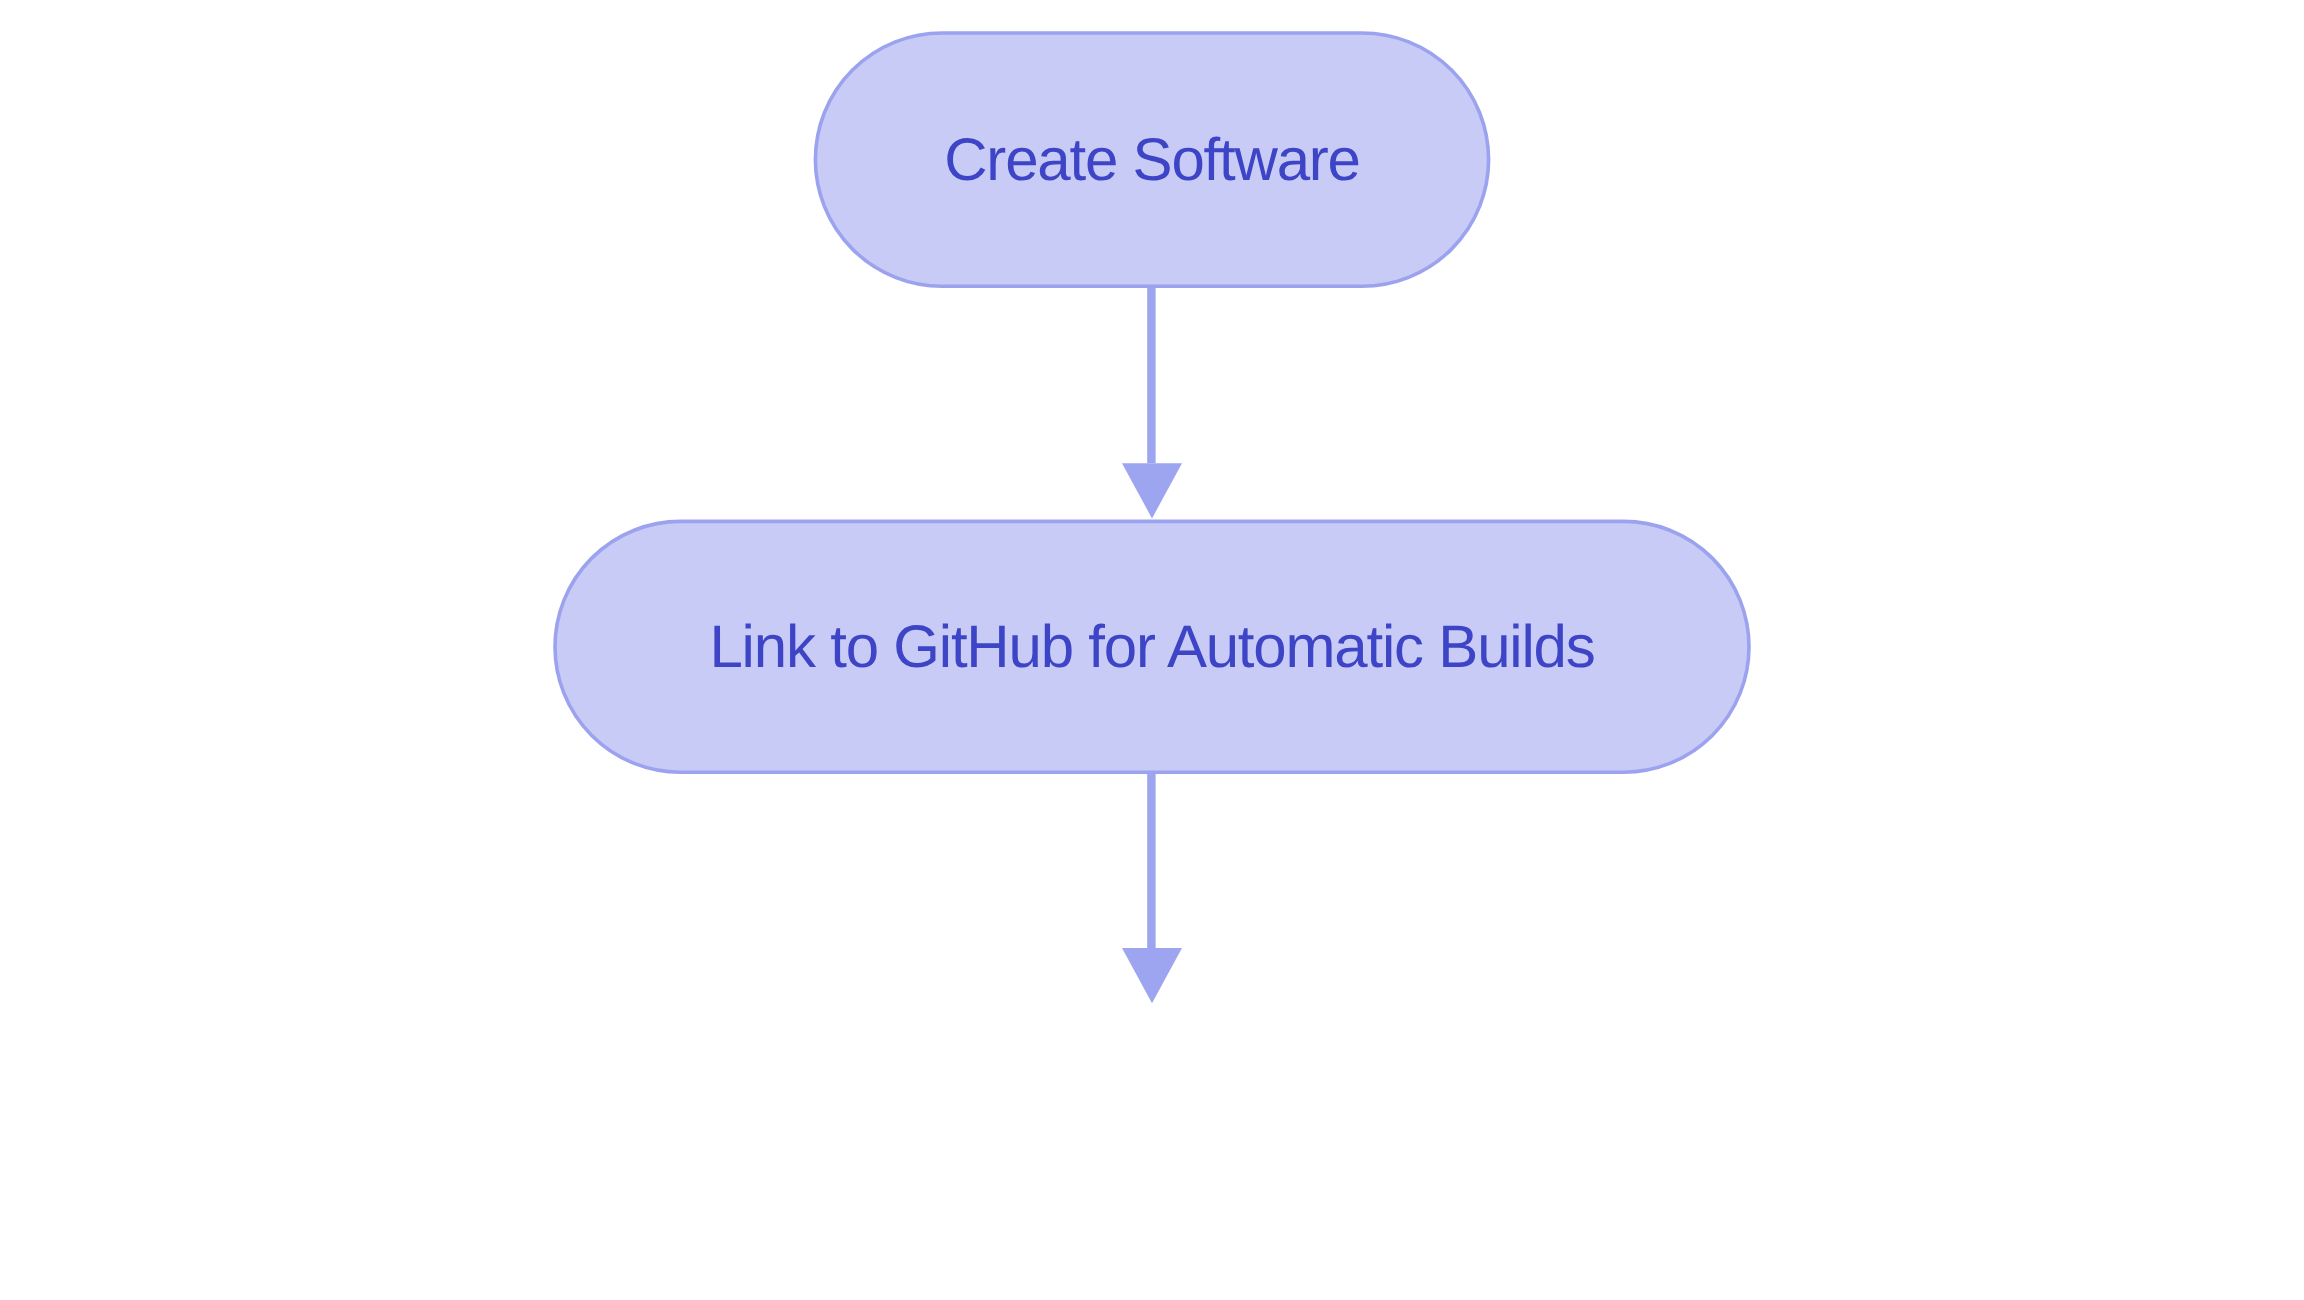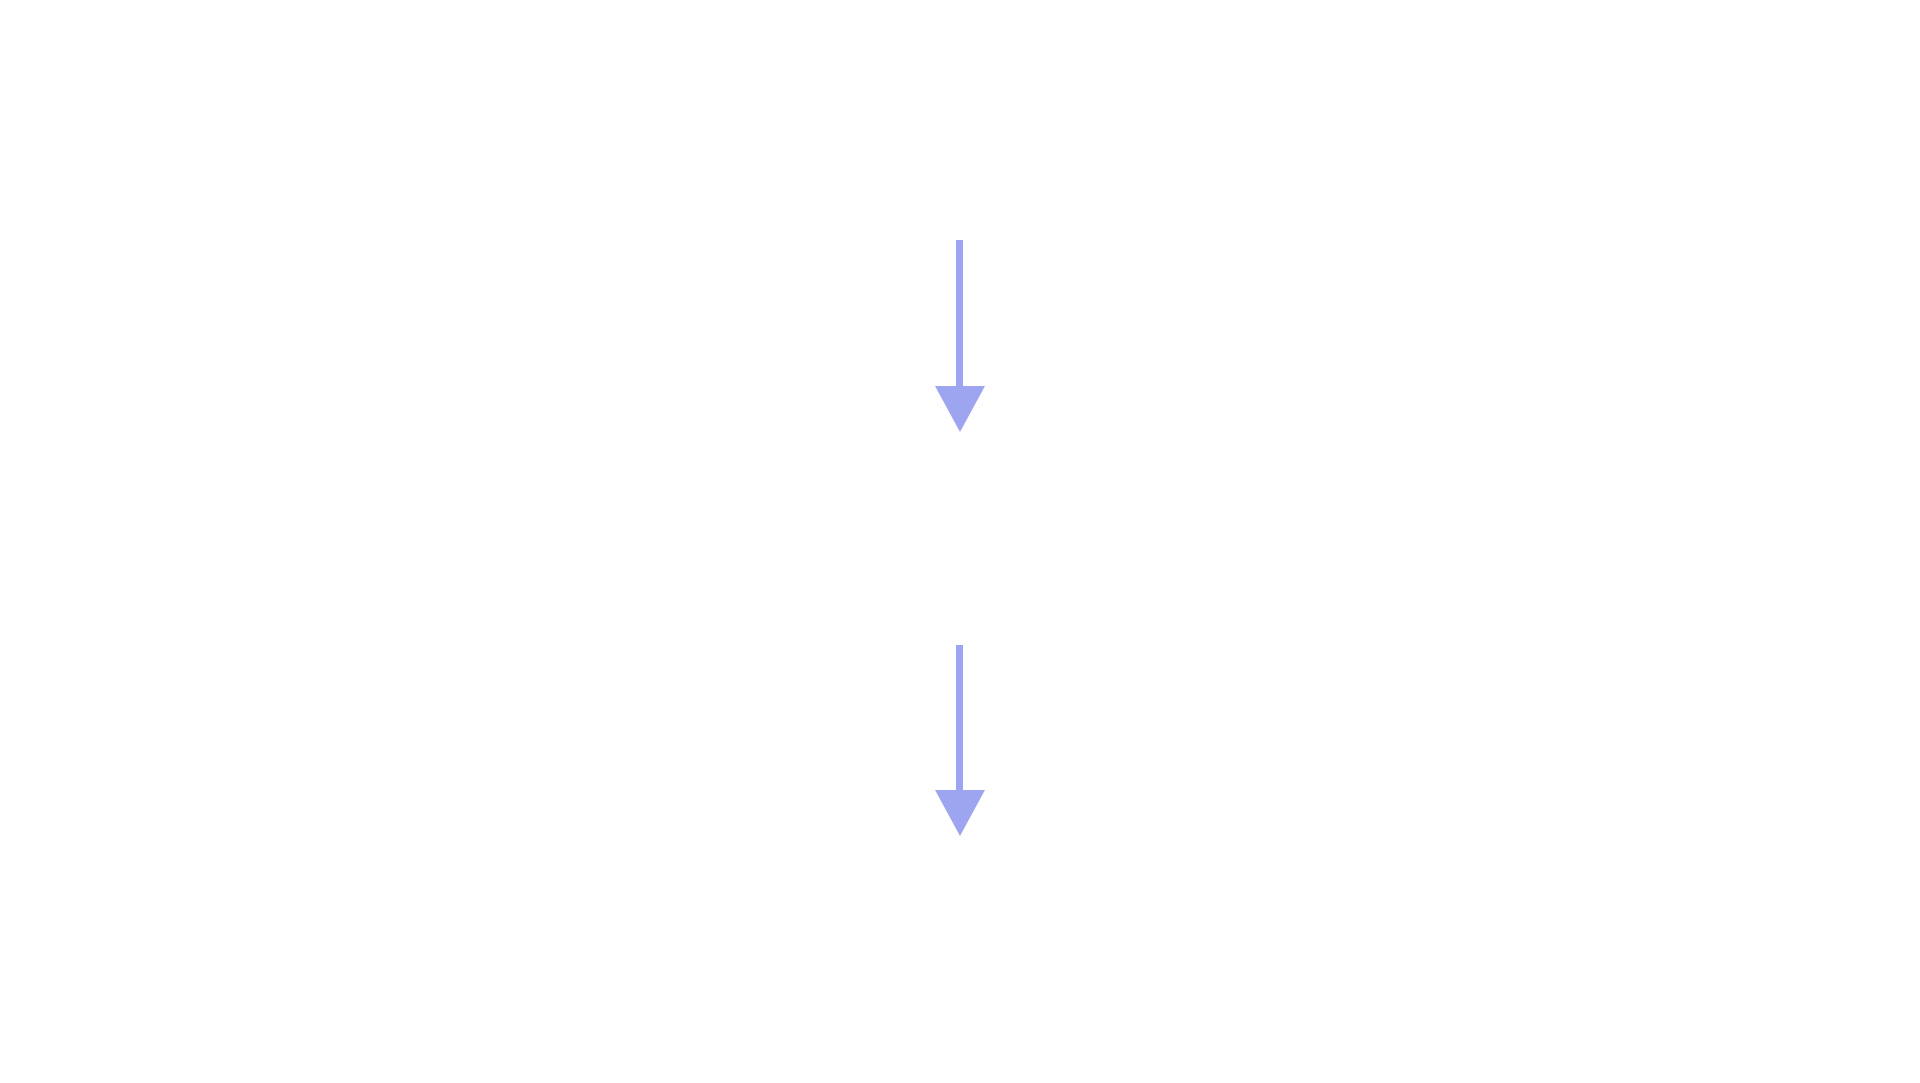--- a/index.html
+++ b/index.html
@@ -56,22 +56,28 @@
     border-top: 46px solid var(--arrow-color);
   }
   .arrow-head-1 { top: 386px; }
   .arrow-head-2 { top: 790px; }
 </style>
 </head>
 <body>
 
 <div class="canvas">
 
+  <div class="node node-1">
+    <span>Create Software</span>
+  </div>
 
   <div class="arrow-line arrow-line-1"></div>
   <div class="arrow-head arrow-head-1"></div>
 
+  <div class="node node-2">
+    <span>Link to GitHub for Automatic Builds</span>
+  </div>
 
   <div class="arrow-line arrow-line-2"></div>
   <div class="arrow-head arrow-head-2"></div>
 
 
 </div>
 
 </body></html>

